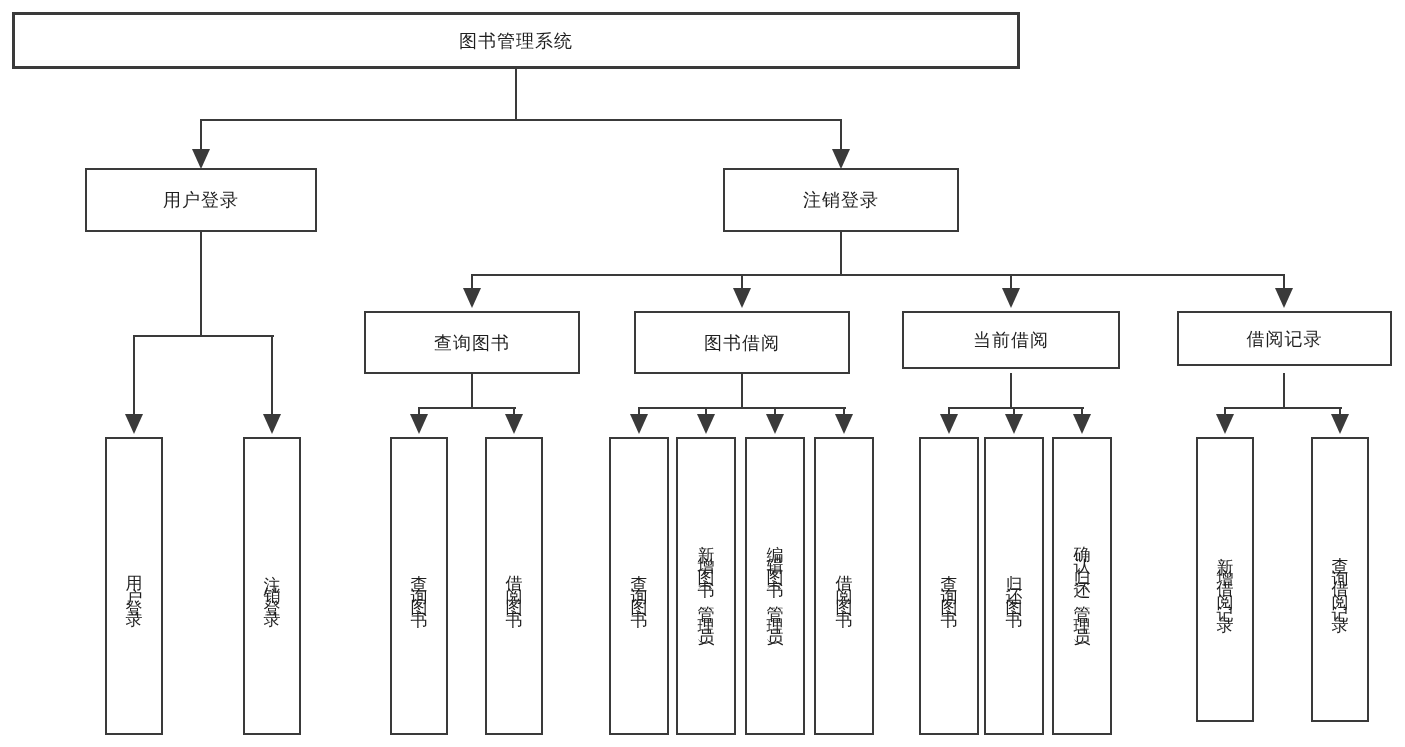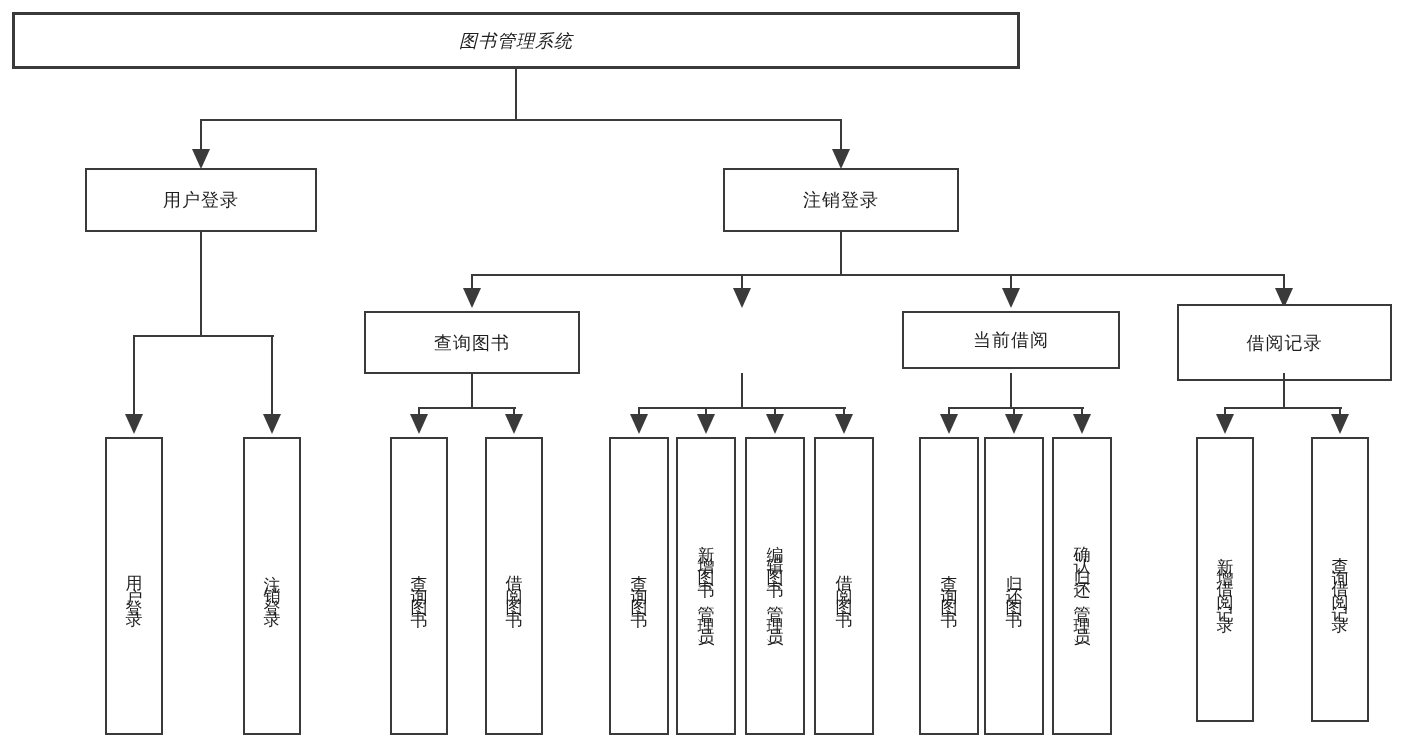--- a/index.html
+++ b/index.html
@@ -10,21 +10,21 @@
     background:#ffffff; overflow:hidden;
     color:#1f1f1f;
   }
   
   .box {
     position:absolute; background:#ffffff;
     border:2px solid #3a3a3a;
     display:flex; align-items:center; justify-content:center;
     font-size:18px; color:#1f1f1f; letter-spacing:1px;
   }
-  .box.root { border-width:3px;font-style:italic; }
+  .box.root { border-width:3px; }
   
   .vbox {
     position:absolute; background:#ffffff;
     border:2px solid #3a3a3a;
     display:flex; align-items:center; justify-content:center;
   }
   .vbox .vtext {
     writing-mode:vertical-rl; text-orientation:mixed;
     font-size:17px; letter-spacing:12px; color:#1f1f1f;
     line-height:1;
@@ -87,24 +87,27 @@
     <div class="ahead" style="left:733px;top:288px"></div>
     <div class="vline" style="left:1010px;top:274px;height:17px"></div>
     <div class="ahead" style="left:1002px;top:288px"></div>
     <div class="vline" style="left:1283px;top:274px;height:17px"></div>
     <div class="ahead" style="left:1275px;top:288px"></div>
   </div>
 
   <div class="box" style="left:364px;top:311px;width:216px;height:63px">
     <span>查询图书</span>
   </div>
+  <div class="box" style="left:634px;top:311px;width:216px;height:63px">
+    <span>图书借阅</span>
+  </div>
   <div class="box" style="left:902px;top:311px;width:218px;height:58px">
     <span>当前借阅</span>
   </div>
-  <div class="box" style="left:1177px;top:304px;width:215px;height:77px">
+  <div class="box" style="left:1177px;top:311px;width:215px;height:55px">
     <span>借阅记录</span>
   </div>
 
   <div>
     <div class="vline" style="left:471px;top:373px;height:36px"></div>
     <div class="hline" style="left:418px;top:407px;width:98px"></div>
     <div class="vline" style="left:418px;top:407px;height:10px"></div>
     <div class="ahead" style="left:410px;top:414px"></div>
     <div class="vline" style="left:513px;top:407px;height:10px"></div>
     <div class="ahead" style="left:505px;top:414px"></div>

